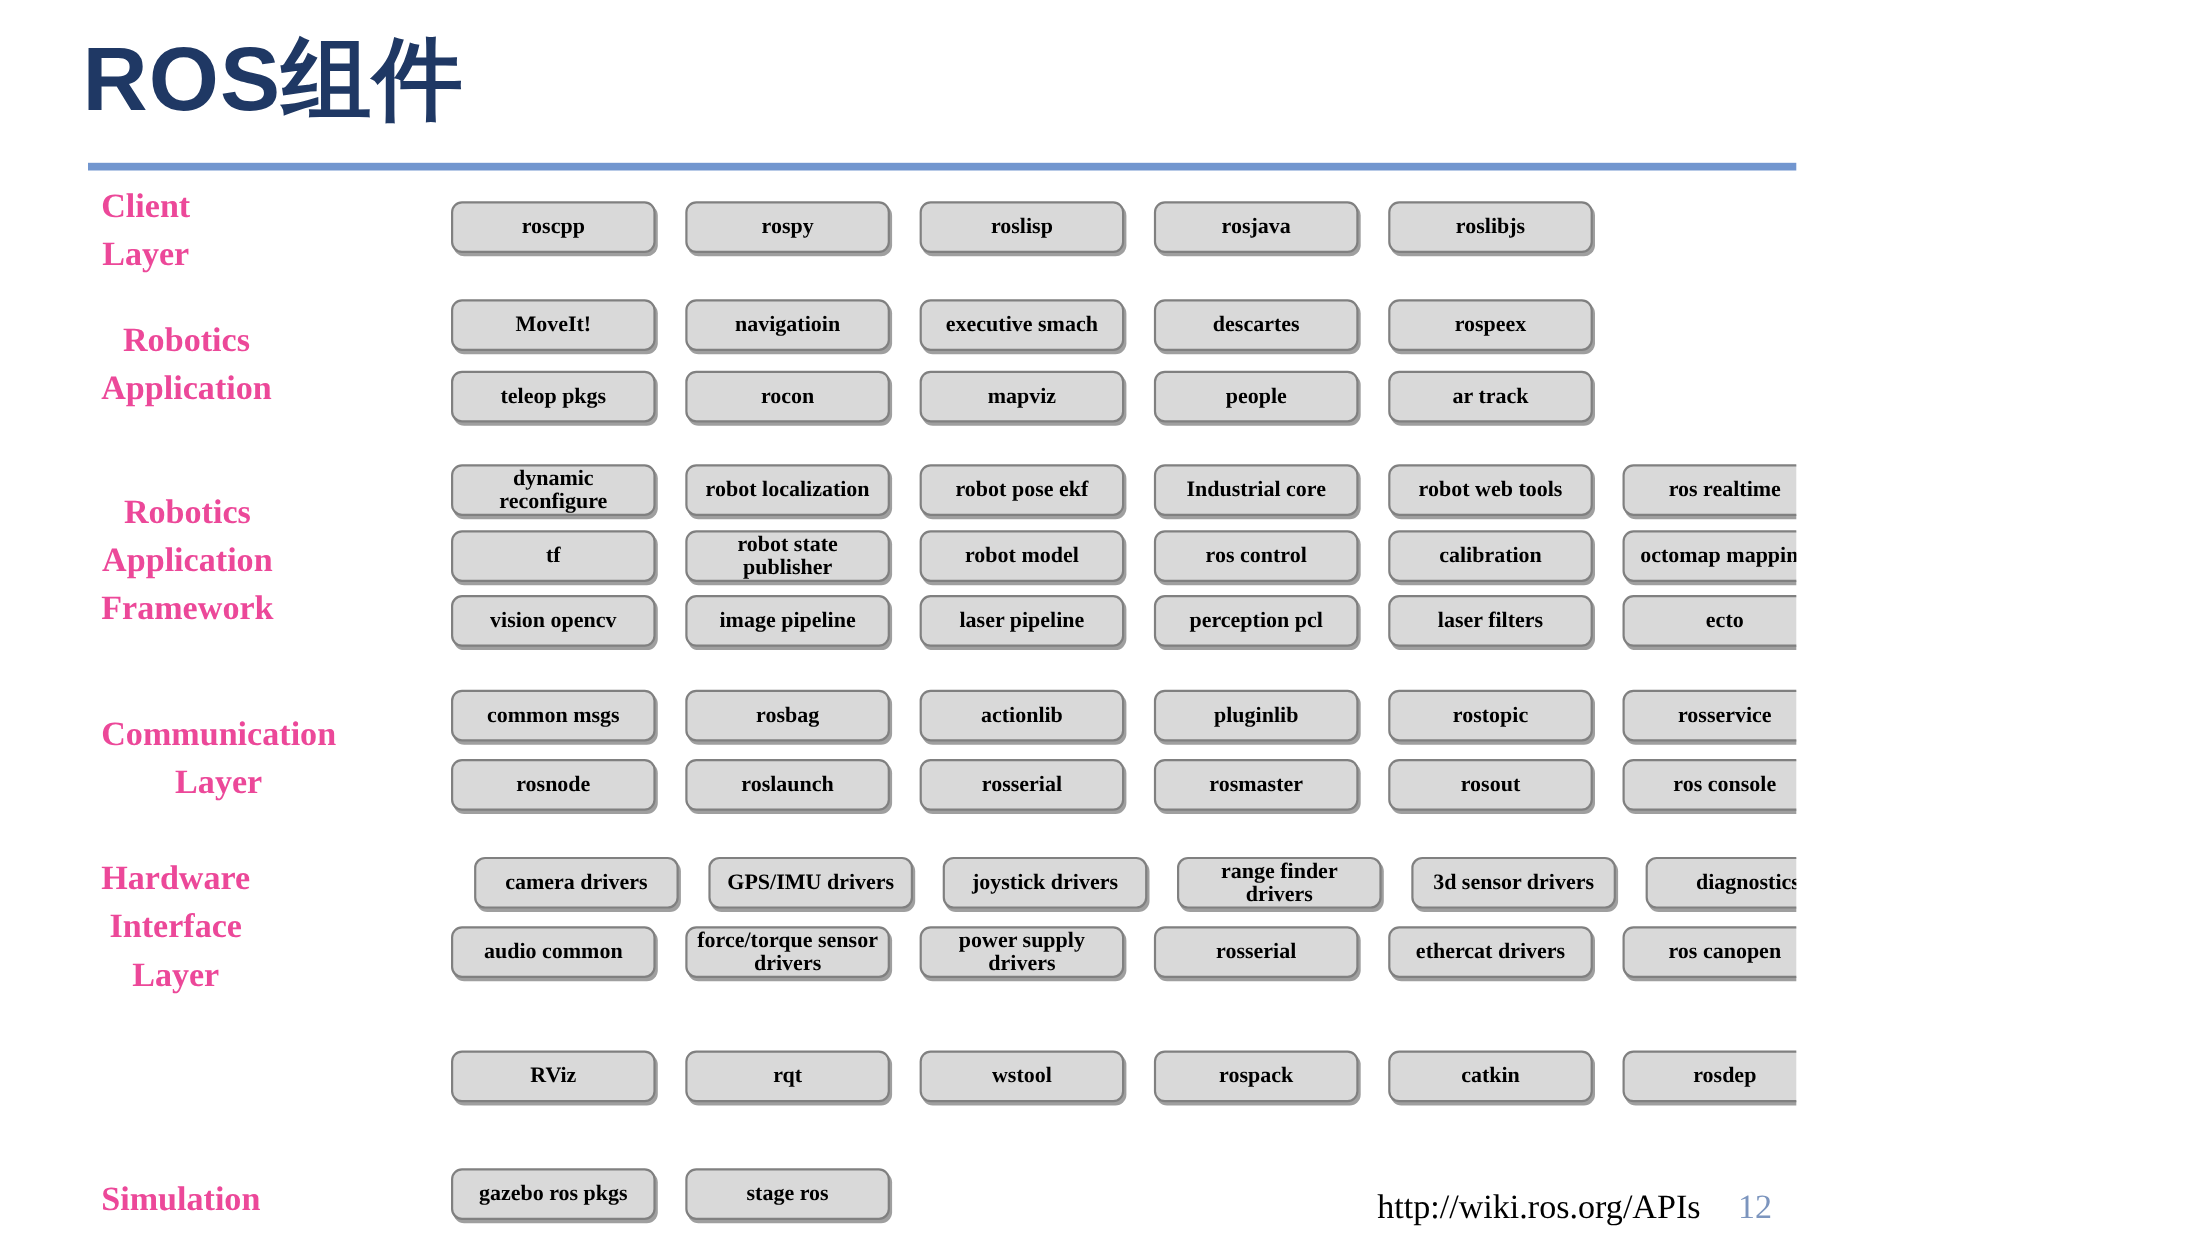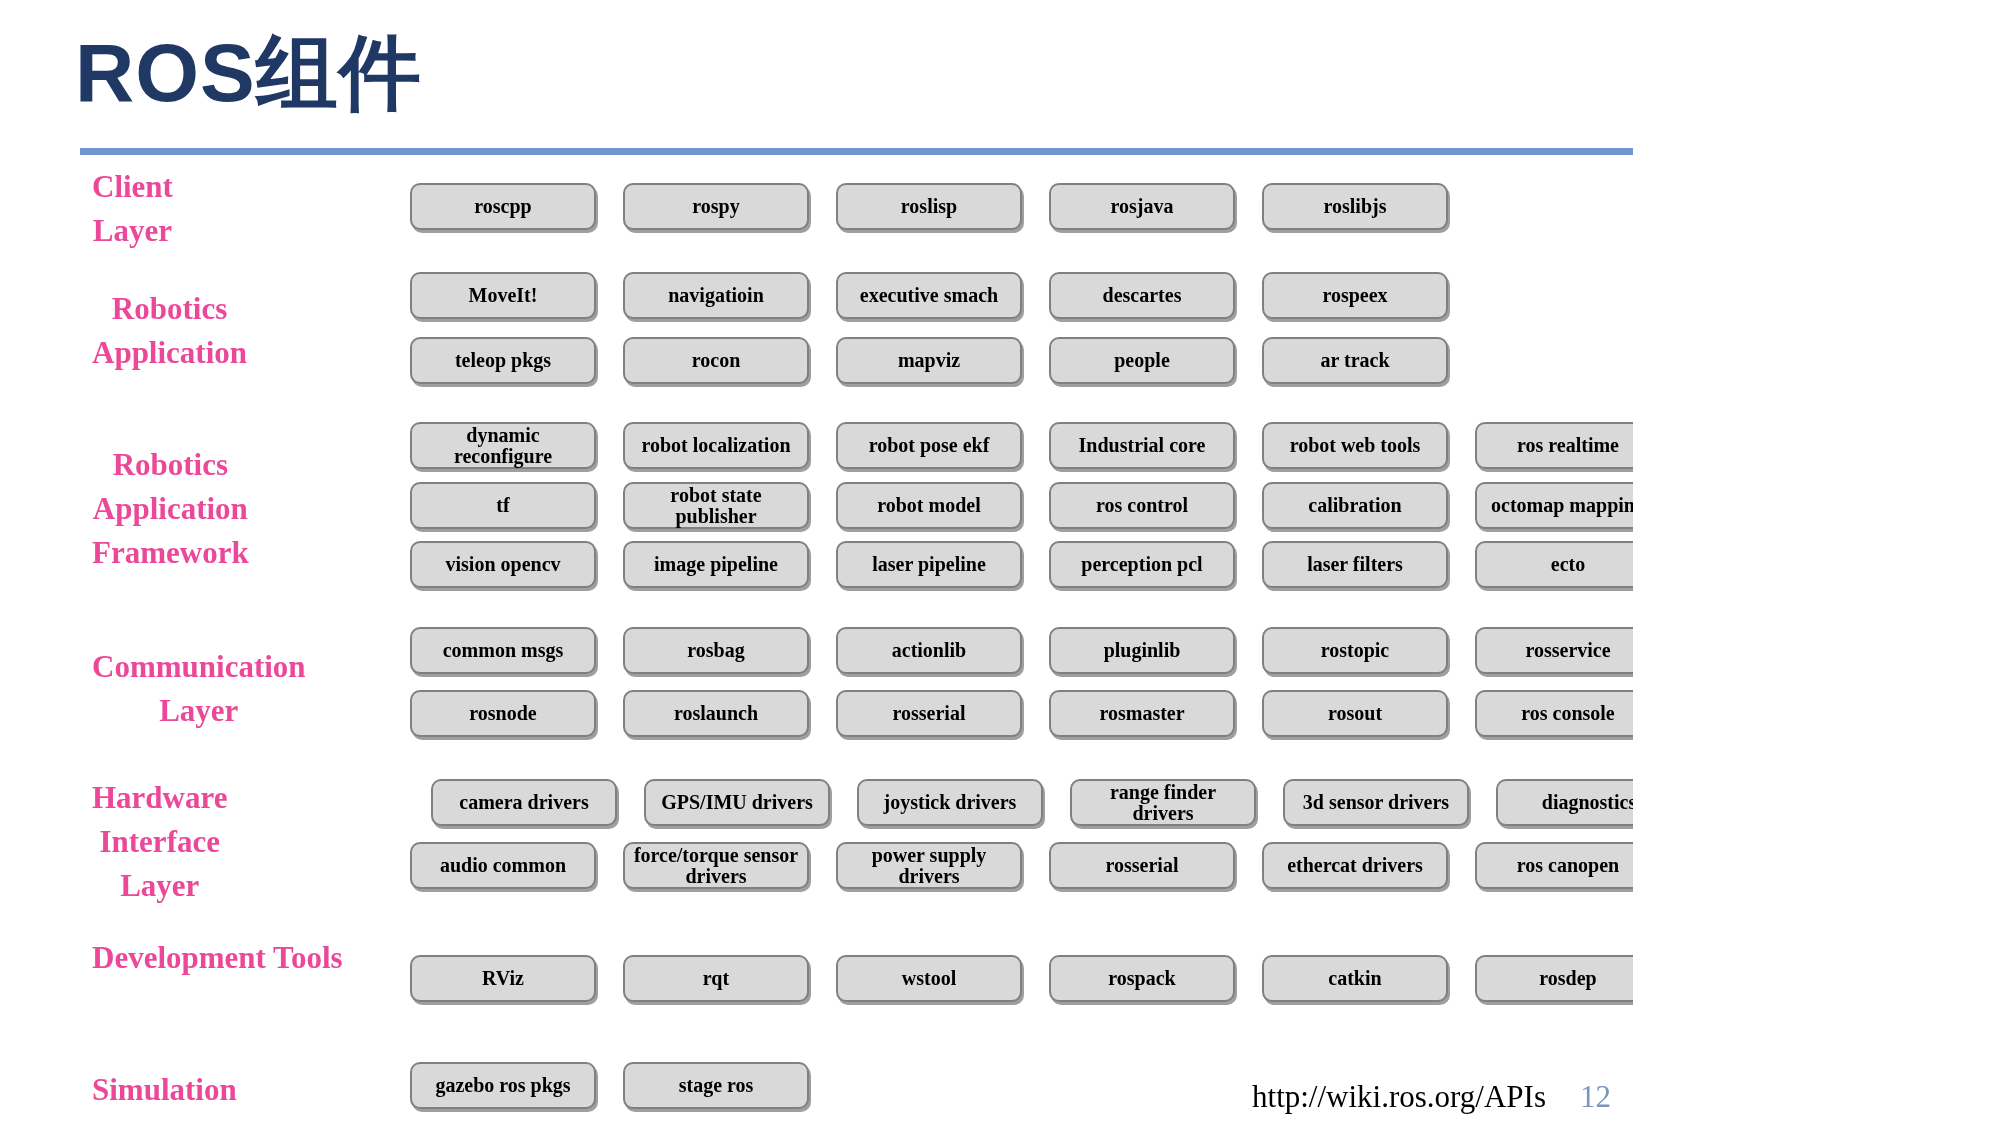--- a/index.html
+++ b/index.html
@@ -285,21 +285,20 @@
           <span>rosserial</span>
         </div>
         <div class="box">
           <span>ethercat drivers</span>
         </div>
         <div class="box">
           <span>ros canopen</span>
         </div>
       </div>
       <div class="section-label" style="top: 936px;">
-        <span>Development Tools</span>
       </div>
       <div class="row" style="top: 955px;">
         <div class="box">
           <span>RViz</span>
         </div>
         <div class="box">
           <span>rqt</span>
         </div>
         <div class="box">
           <span>wstool</span>

